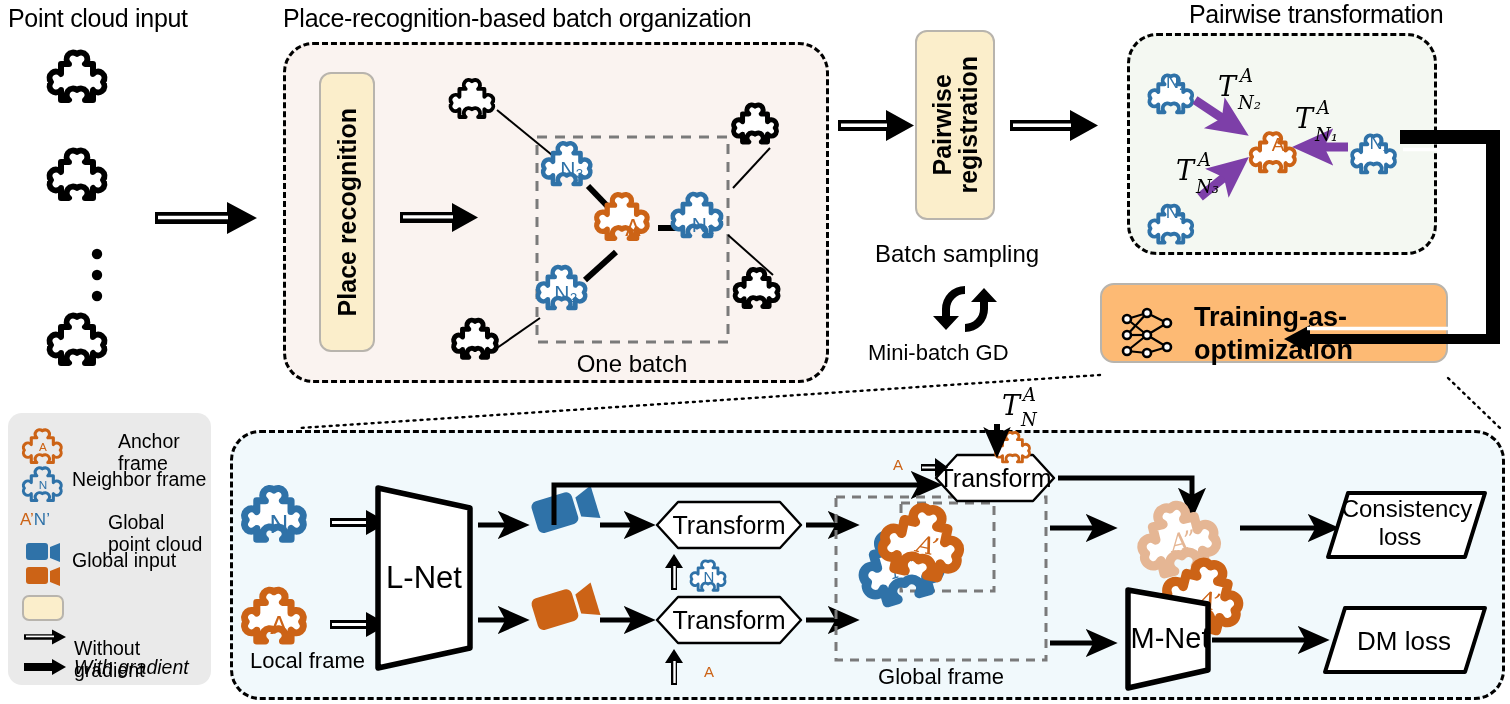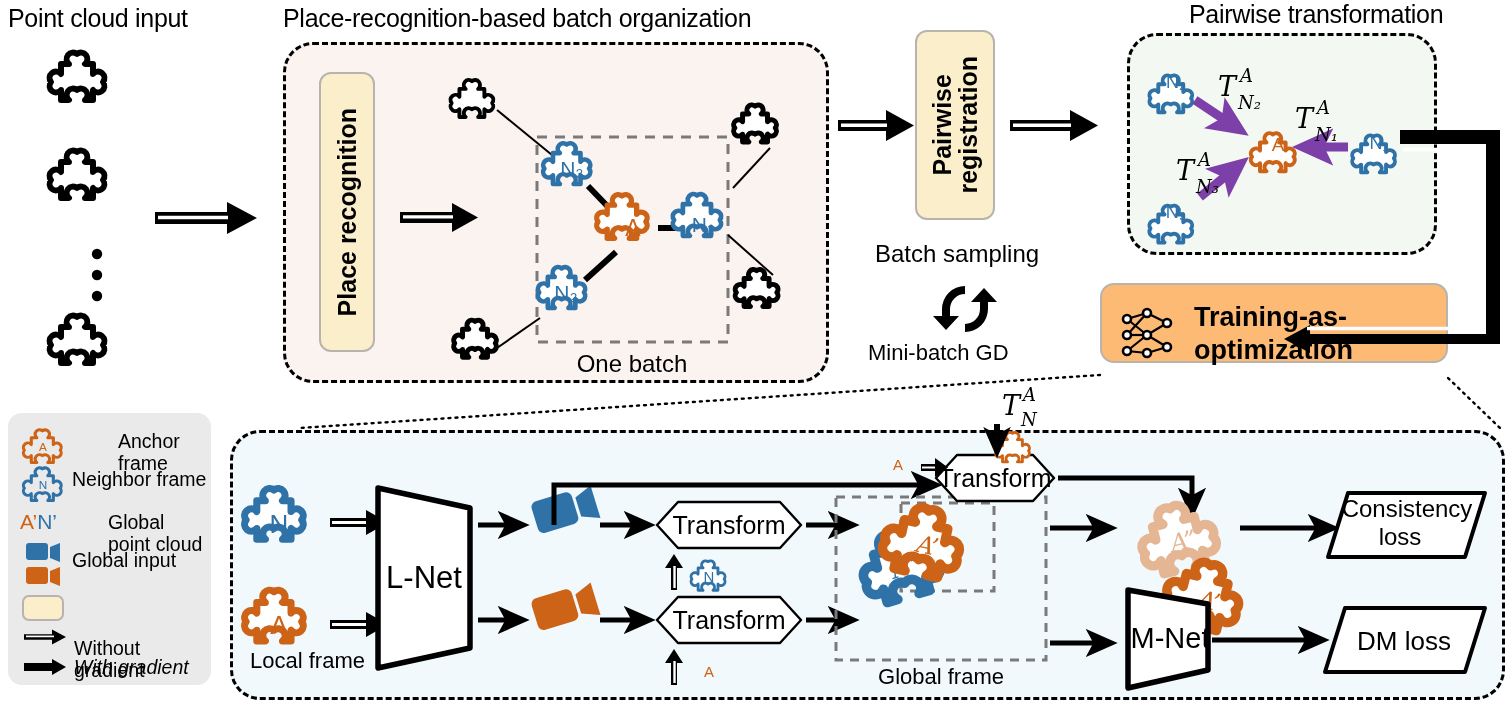--- a/index.html
+++ b/index.html
@@ -94,21 +94,21 @@
   <span class="abs" style="left:14px;top:51px;">
     <svg width="42" height="40" viewBox="0 0 60 58">
         <g transform="translate(3,3)">
       <path d="M10 14 h8 a6 6 0 0 1 8 -10 a6 6 0 0 1 8 10 h8 v10 a6 6 0 0 1 10 8 a6 6 0 0 1 -10 8 v10 h-8 a6 6 0 0 0 -8 -10 a6 6 0 0 0 -8 10 h-8 v-10 a6 6 0 0 1 -10 -8 a6 6 0 0 1 10 -8 z" fill="none" stroke="#2f72a8" stroke-width="4.5" stroke-linejoin="round"></path>
         </g>
       <text x="30" y="36" font-family="Liberation Sans,sans-serif" font-size="17" fill="#2f72a8" text-anchor="middle">N</text>
       </svg>
   </span>
   <span class="abs lg-txt" style="left:64px;top:56px;">Neighbor frame</span>
 
-  <span class="abs" style="left:12px;top:97px;font-size:21px;">
+  <span class="abs" style="left:12px;top:97px;font-size:17px;">
     <span style="color:#cc6316;">A’</span><span style="color:#2f72a8;">N’</span>
   </span>
   <span class="abs lg-txt" style="left:64px;top:99px;margin-left:36px;">Global point cloud</span>
 
   <span class="abs" style="left:16px;top:128px;">
     <svg width="40" height="48" viewBox="0 0 40 48">
       <g fill="#2f72a8">
           <rect x="2" y="2" width="22" height="17" rx="3"></rect>
           <path d="M26 6 l10 -4 v19 l-10 -4 z"></path>
         </g>

